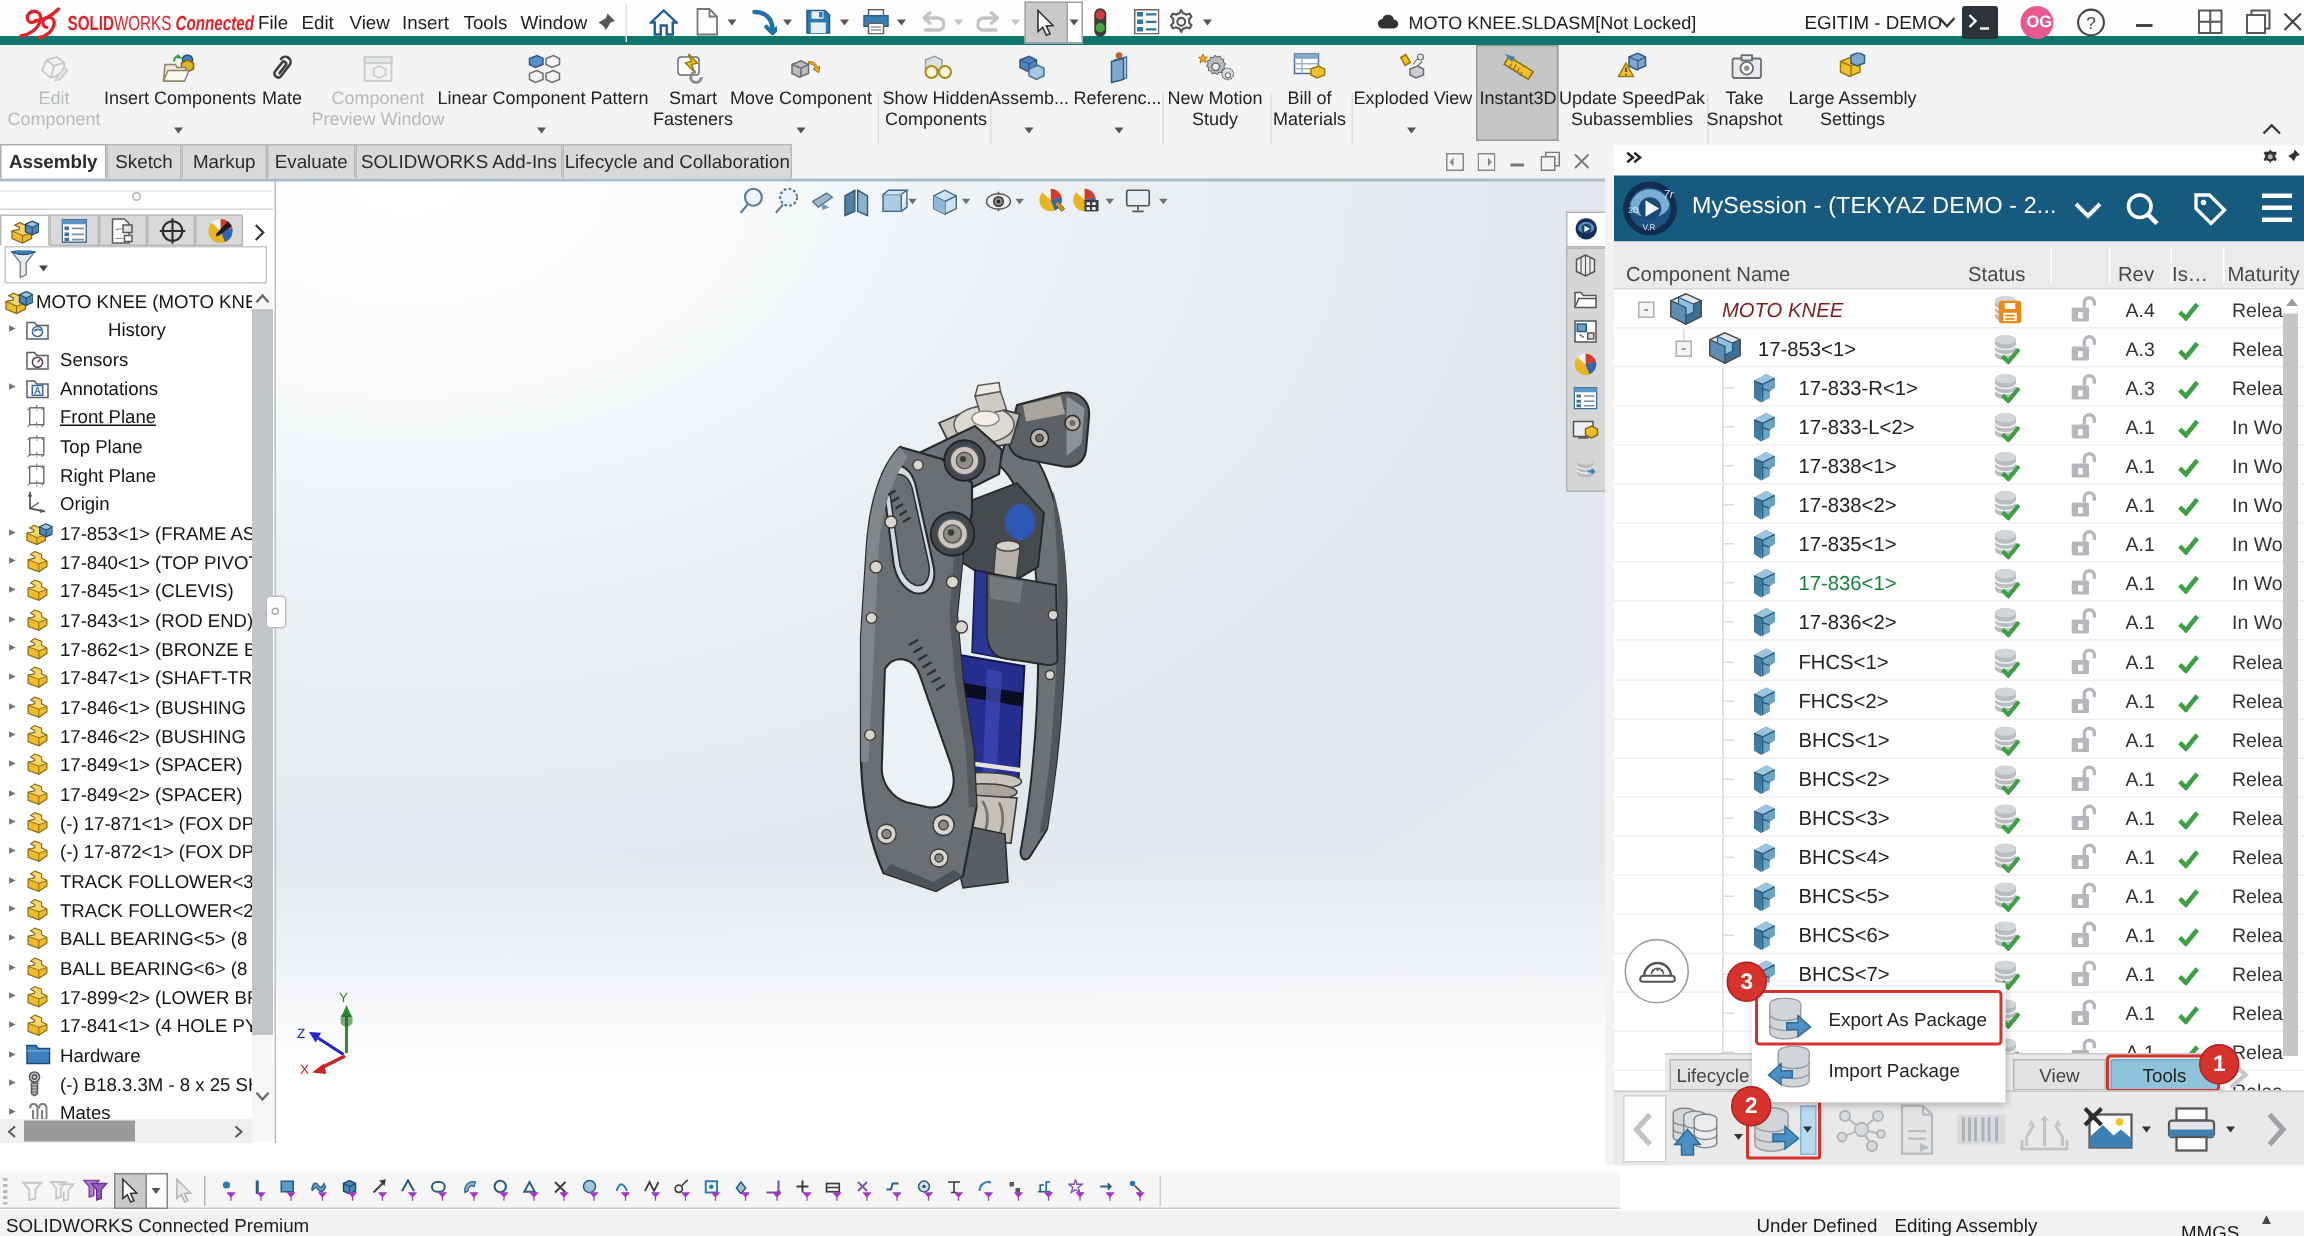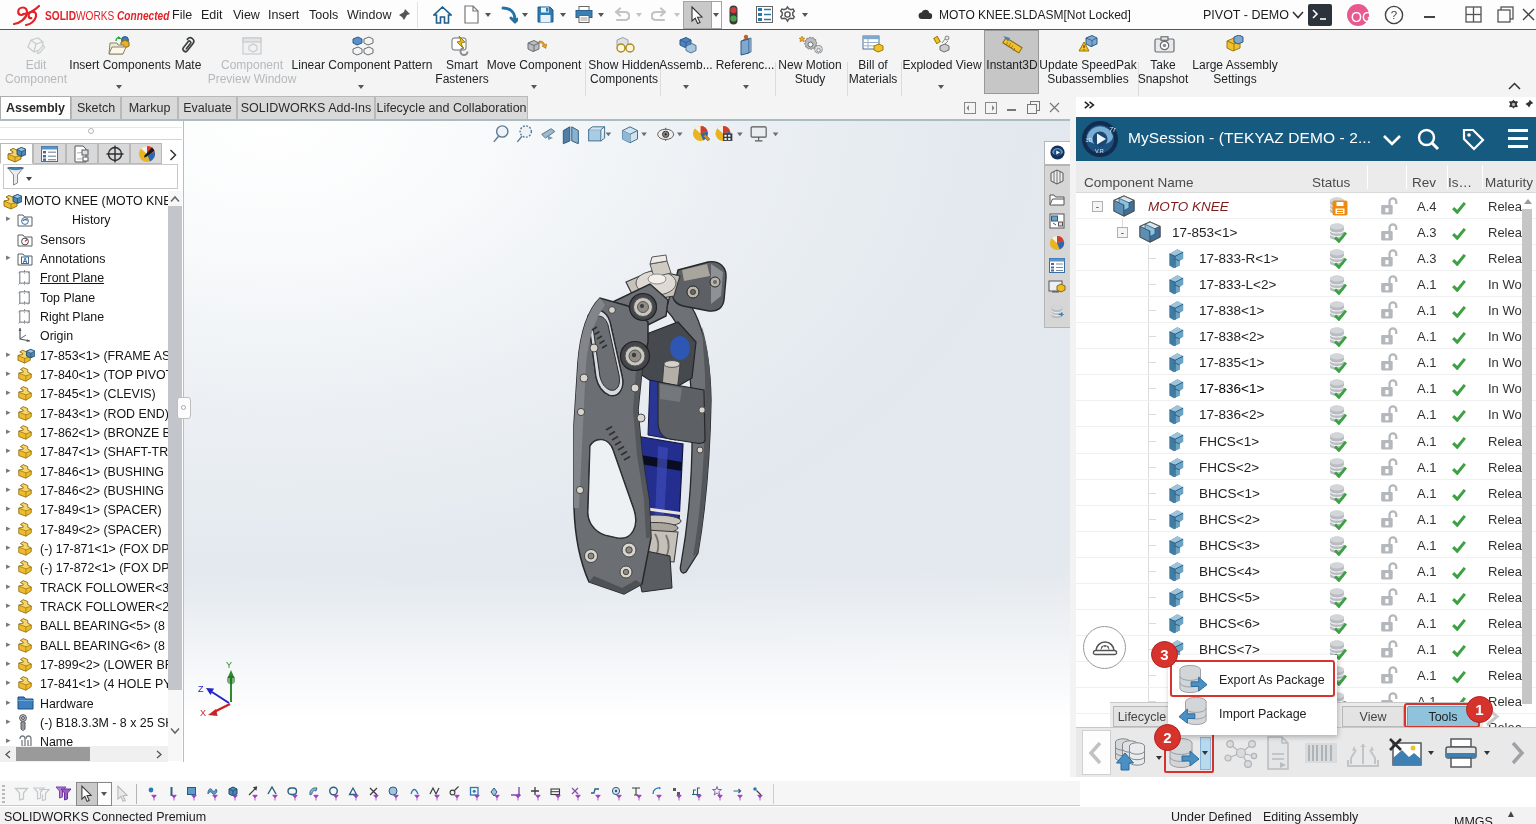--- a/index.html
+++ b/index.html
@@ -1,21 +1,21 @@
 <!DOCTYPE html>
 <html><head>
 <meta charset="utf-8">
 <style>
 * { margin:0; padding:0; box-sizing:border-box; }
 html,body { width:1536px; height:824px; overflow:hidden; font-family:"Liberation Sans", sans-serif; background:#fff; }
 #app { position:relative; width:1536px; height:824px; }
 .abs { position:absolute; }
 
 
-#topbar { left:0; top:0; width:1536px; height:30px; background:#fdfdfd; border-bottom:1px solid #0f766e; }
+#topbar { left:0; top:0; width:1536px; height:30px; background:#fdfdfd; border-bottom:6px solid #0f766e; }
 .menu { font-size:12.5px; color:#1e1e1e; top:8px; }
 
 
 #ribbon { left:0; top:30px; width:1536px; height:66px; background:#f4f4f4; }
 .rbtn { position:absolute; text-align:center; font-size:12px; color:#212427; line-height:14px; }
 .rbtn.dis { color:#b5babd; }
 .rsep { position:absolute; top:34px; width:1px; height:60px; background:#dcdcdc; top:32px;}
 .dda { position:absolute; width:0; height:0; border-left:3.5px solid transparent; border-right:3.5px solid transparent; border-top:4px solid #555; }
 
 
@@ -131,31 +131,31 @@
     <svg class="abs" style="left:779px;top:6px;" width="17" height="17" viewBox="0 0 17 17">
         <path d="M8.5 0.8 l1.2 2 a6 6 0 0 1 2.1 0.9 l2.3-0.6 1.2 2-1.6 1.7 a6 6 0 0 1 0 2.3 l1.6 1.7 -1.2 2 -2.3-0.6 a6 6 0 0 1 -2.1 0.9 l-1.2 2 -1.2-2 a6 6 0 0 1 -2.1-0.9 l-2.3 0.6 -1.2-2 1.6-1.7 a6 6 0 0 1 0-2.3 L1.7 5.1 l1.2-2 2.3 0.6 a6 6 0 0 1 2.1-0.9 Z" fill="none" stroke="#555" stroke-width="1.4"></path>
         <circle cx="8.5" cy="8.5" r="2.6" fill="none" stroke="#555" stroke-width="1.4"></circle>
       </svg>
     <div class="abs dda" style="left:802px;top:13px;"></div>
 
     <svg class="abs" style="left:918px;top:9px;" width="15" height="11" viewBox="0 0 15 11">
         <path d="M4 10 a3.2 3.2 0 0 1 -0.4-6.4 A4 4 0 0 1 11.3 4 a3 3 0 0 1 -0.3 6 Z" fill="#333"></path>
       </svg>
     <span class="abs" style="left:939px;top:8px;font-size:12px;color:#1c1c1c;">MOTO KNEE.SLDASM[Not Locked]</span>
-    <span class="abs" style="left:1203px;top:8px;font-size:12.5px;color:#1c1c1c;">PIVOT - DEMO</span>
+    <span class="abs" style="left:1203px;top:8px;font-size:12.5px;color:#1c1c1c;">EGITIM - DEMO</span>
     <svg class="abs" style="left:1292px;top:11px;" width="12" height="8" viewBox="0 0 12 8">
         <path d="M1 1 L6 6.5 L11 1" fill="none" stroke="#333" stroke-width="1.6"></path>
       </svg>
     <div class="abs" style="left:1308px;top:4px;width:24px;height:22px;background:#2d333a;border-radius:2px;"></div>
     <svg class="abs" style="left:1312px;top:8px;" width="16" height="14" viewBox="0 0 16 14">
         <path d="M1 2 L5 6 L1 10" fill="none" stroke="#fff" stroke-width="1.6"></path>
         <line x1="8" y1="11" x2="14" y2="11" stroke="#fff" stroke-width="1.6"></line>
       </svg>
     <div class="abs" style="left:1347px;top:4px;width:22px;height:22px;background:#e85a8f;border-radius:50%;"></div>
-    <span class="abs" style="left:1351px;top:9px;font-size:14px;font-weight:normal;color:#fff;">OG</span>
+    <span class="abs" style="left:1351px;top:9px;font-size:11px;font-weight:bold;color:#fff;">OG</span>
     <svg class="abs" style="left:1384px;top:5px;" width="20" height="20" viewBox="0 0 20 20">
         <circle cx="10" cy="10" r="8.6" fill="none" stroke="#444" stroke-width="1.4"></circle>
         <text x="10" y="14" text-anchor="middle" font-size="11.5" fill="#444" font-family="Liberation Sans">?</text>
       </svg>
     <div class="abs" style="left:1424px;top:16px;width:11px;height:1.6px;background:#444;"></div>
     <svg class="abs" style="left:1465px;top:6px;" width="17" height="17" viewBox="0 0 17 17">
         <rect x="1" y="1" width="15" height="15" fill="none" stroke="#555" stroke-width="1.3"></rect>
         <line x1="8.5" y1="1" x2="8.5" y2="16" stroke="#555" stroke-width="1.3"></line>
         <line x1="1" y1="8.5" x2="16" y2="8.5" stroke="#555" stroke-width="1.3"></line>
       </svg>
@@ -747,21 +747,21 @@
           <circle cx="6" cy="4" r="1.5" fill="none" stroke="#55585c"></circle>
           <path d="M4 8 L8 8 L8 15 L6 16.5 L4 15 Z" fill="#b9bdc1" stroke="#55585c"></path>
           <path d="M4 10 L8 10 M4 12 L8 12 M4 14 L8 14" stroke="#55585c" stroke-width="0.7"></path>
         </svg>
     <span class="abs" style="left:40px;top:524.9px;">(-) B18.3.3M - 8 x 25 SH:</span>
     <span class="abs" style="left:6px;top:544.2px;font-size:9px;color:#777;">▸</span>
     <svg class="abs" style="left:17px;top:542.2px;" width="17" height="16" viewBox="0 0 17 16">
           <path d="M3 6 C3 2 8 2 8 6 L8 12 C8 14 5 14 5 12 L5 7" fill="none" stroke="#7a7e82" stroke-width="1.3"></path>
           <path d="M9 6 C9 2 14 2 14 6 L14 12 C14 14 11 14 11 12 L11 7" fill="none" stroke="#7a7e82" stroke-width="1.3"></path>
         </svg>
-    <span class="abs" style="left:40px;top:544.2px;">Name</span>
+    <span class="abs" style="left:40px;top:544.2px;">Mates</span>
 
     </div>
 
     <div class="abs" style="left:168px;top:72px;width:14px;height:570px;background:#f7f7f7;"></div>
     <div class="abs" style="left:168px;top:87px;width:14px;height:484px;background:#c2c6ca;"></div>
     <svg class="abs" style="left:170px;top:76px;" width="10" height="8" viewBox="0 0 10 8">
         <path d="M1 6.5 L5 2 L9 6.5" fill="none" stroke="#666" stroke-width="1.5"></path>
       </svg>
     <svg class="abs" style="left:170px;top:608px;" width="10" height="8" viewBox="0 0 10 8">
         <path d="M1 1.5 L5 6 L9 1.5" fill="none" stroke="#666" stroke-width="1.5"></path>
@@ -1244,21 +1244,21 @@
       <span class="abs" style="left:341px;top:258.3px;font-size:13px;color:#333;">A.1</span>
       <svg class="abs" style="left:376px;top:260.3px;" width="14" height="13" viewBox="0 0 12 11">
           <use href="#greencheck"></use>
         </svg>
       <span class="abs" style="left:412px;top:258.3px;font-size:13px;color:#333;">In Wo</span>
       <div class="abs" style="left:0;top:278.4px;width:460px;height:26px;border-bottom:1px solid #efefef;"></div>
       <div class="abs" style="left:72px;top:291.4px;width:8px;height:1px;background:#dcdcdc;"></div>
       <svg class="abs" style="left:87px;top:280.4px;" width="23" height="23" viewBox="0 0 17 20">
           <use href="#bluepart"></use>
         </svg>
-      <span class="abs" style="left:123px;top:284.4px;font-size:13.5px;color:#000000;">17-836&lt;1&gt;</span>
+      <span class="abs" style="left:123px;top:284.4px;font-size:13.5px;color:#15803d;">17-836&lt;1&gt;</span>
       <svg class="abs" style="left:251px;top:281.4px;" width="20" height="19" viewBox="0 0 20 19">
           <use href="#dbcyl"></use>
         </svg>
       <svg class="abs" style="left:258px;top:290.4px;" width="13" height="12" viewBox="0 0 12 11">
           <use href="#greencheck"></use>
         </svg>
       <svg class="abs" style="left:302px;top:280.4px;" width="21" height="22" viewBox="0 0 20 18">
           <use href="#lockico"></use>
         </svg>
       <span class="abs" style="left:341px;top:284.4px;font-size:13px;color:#333;">A.1</span>

